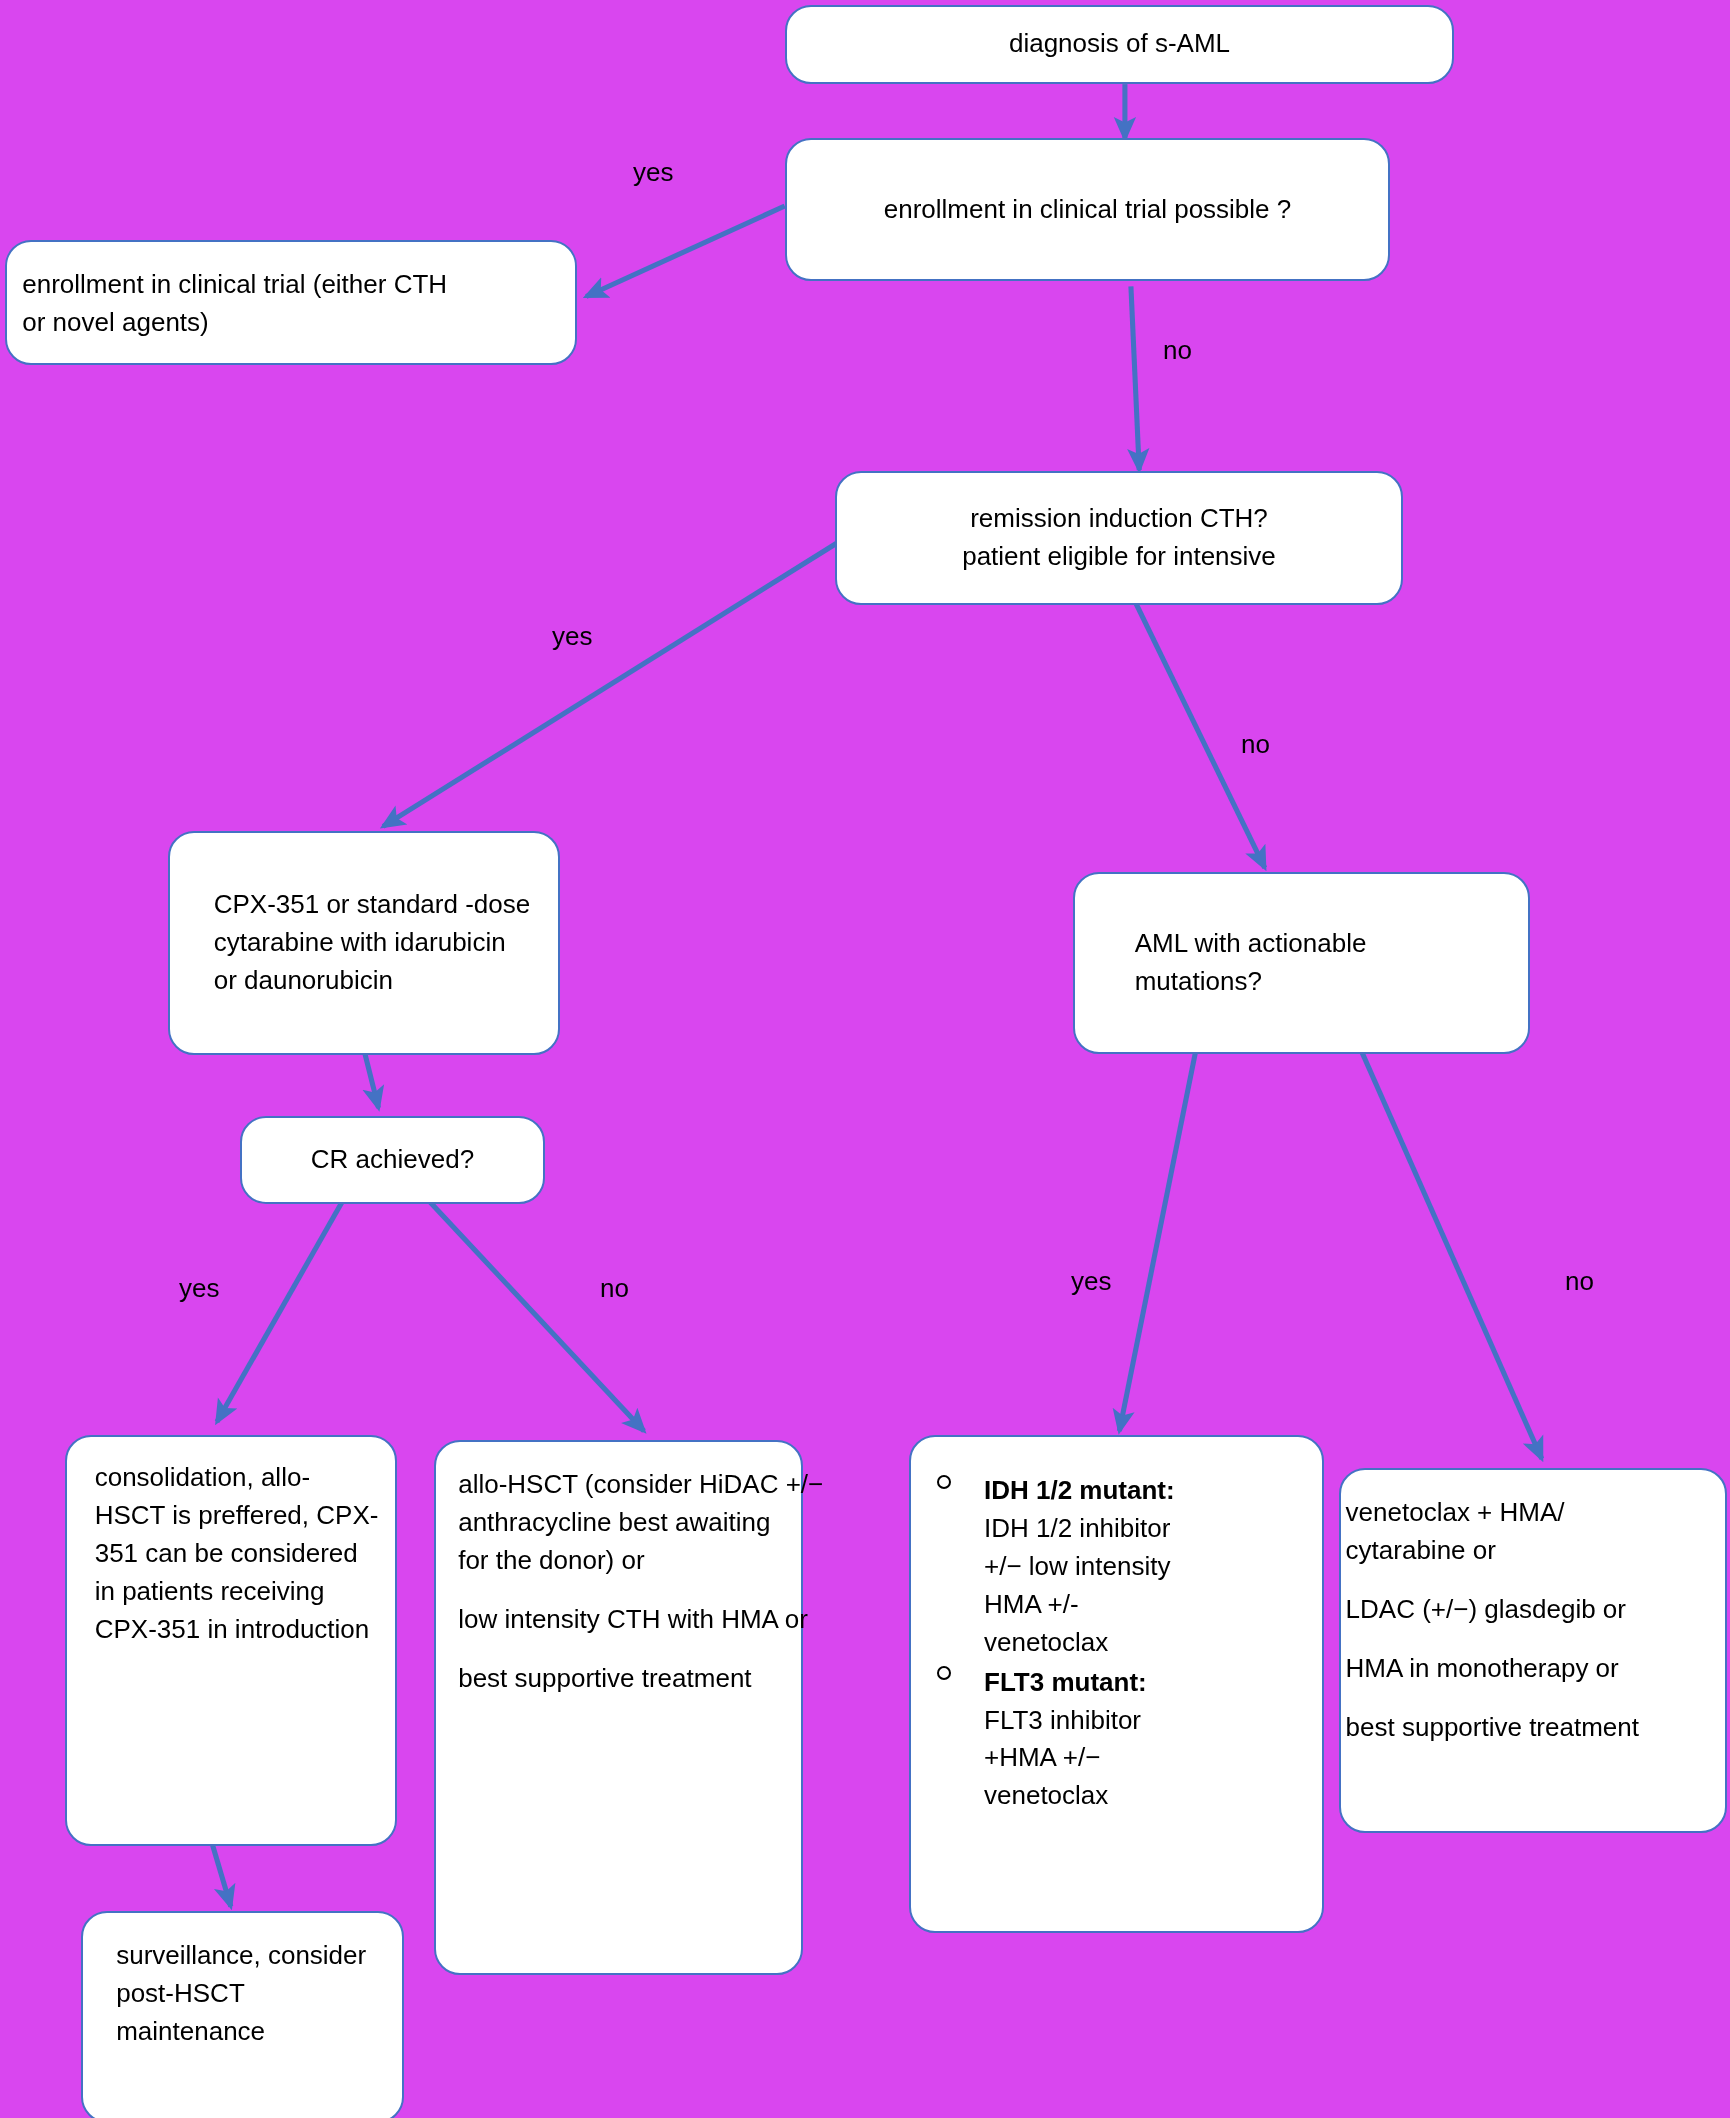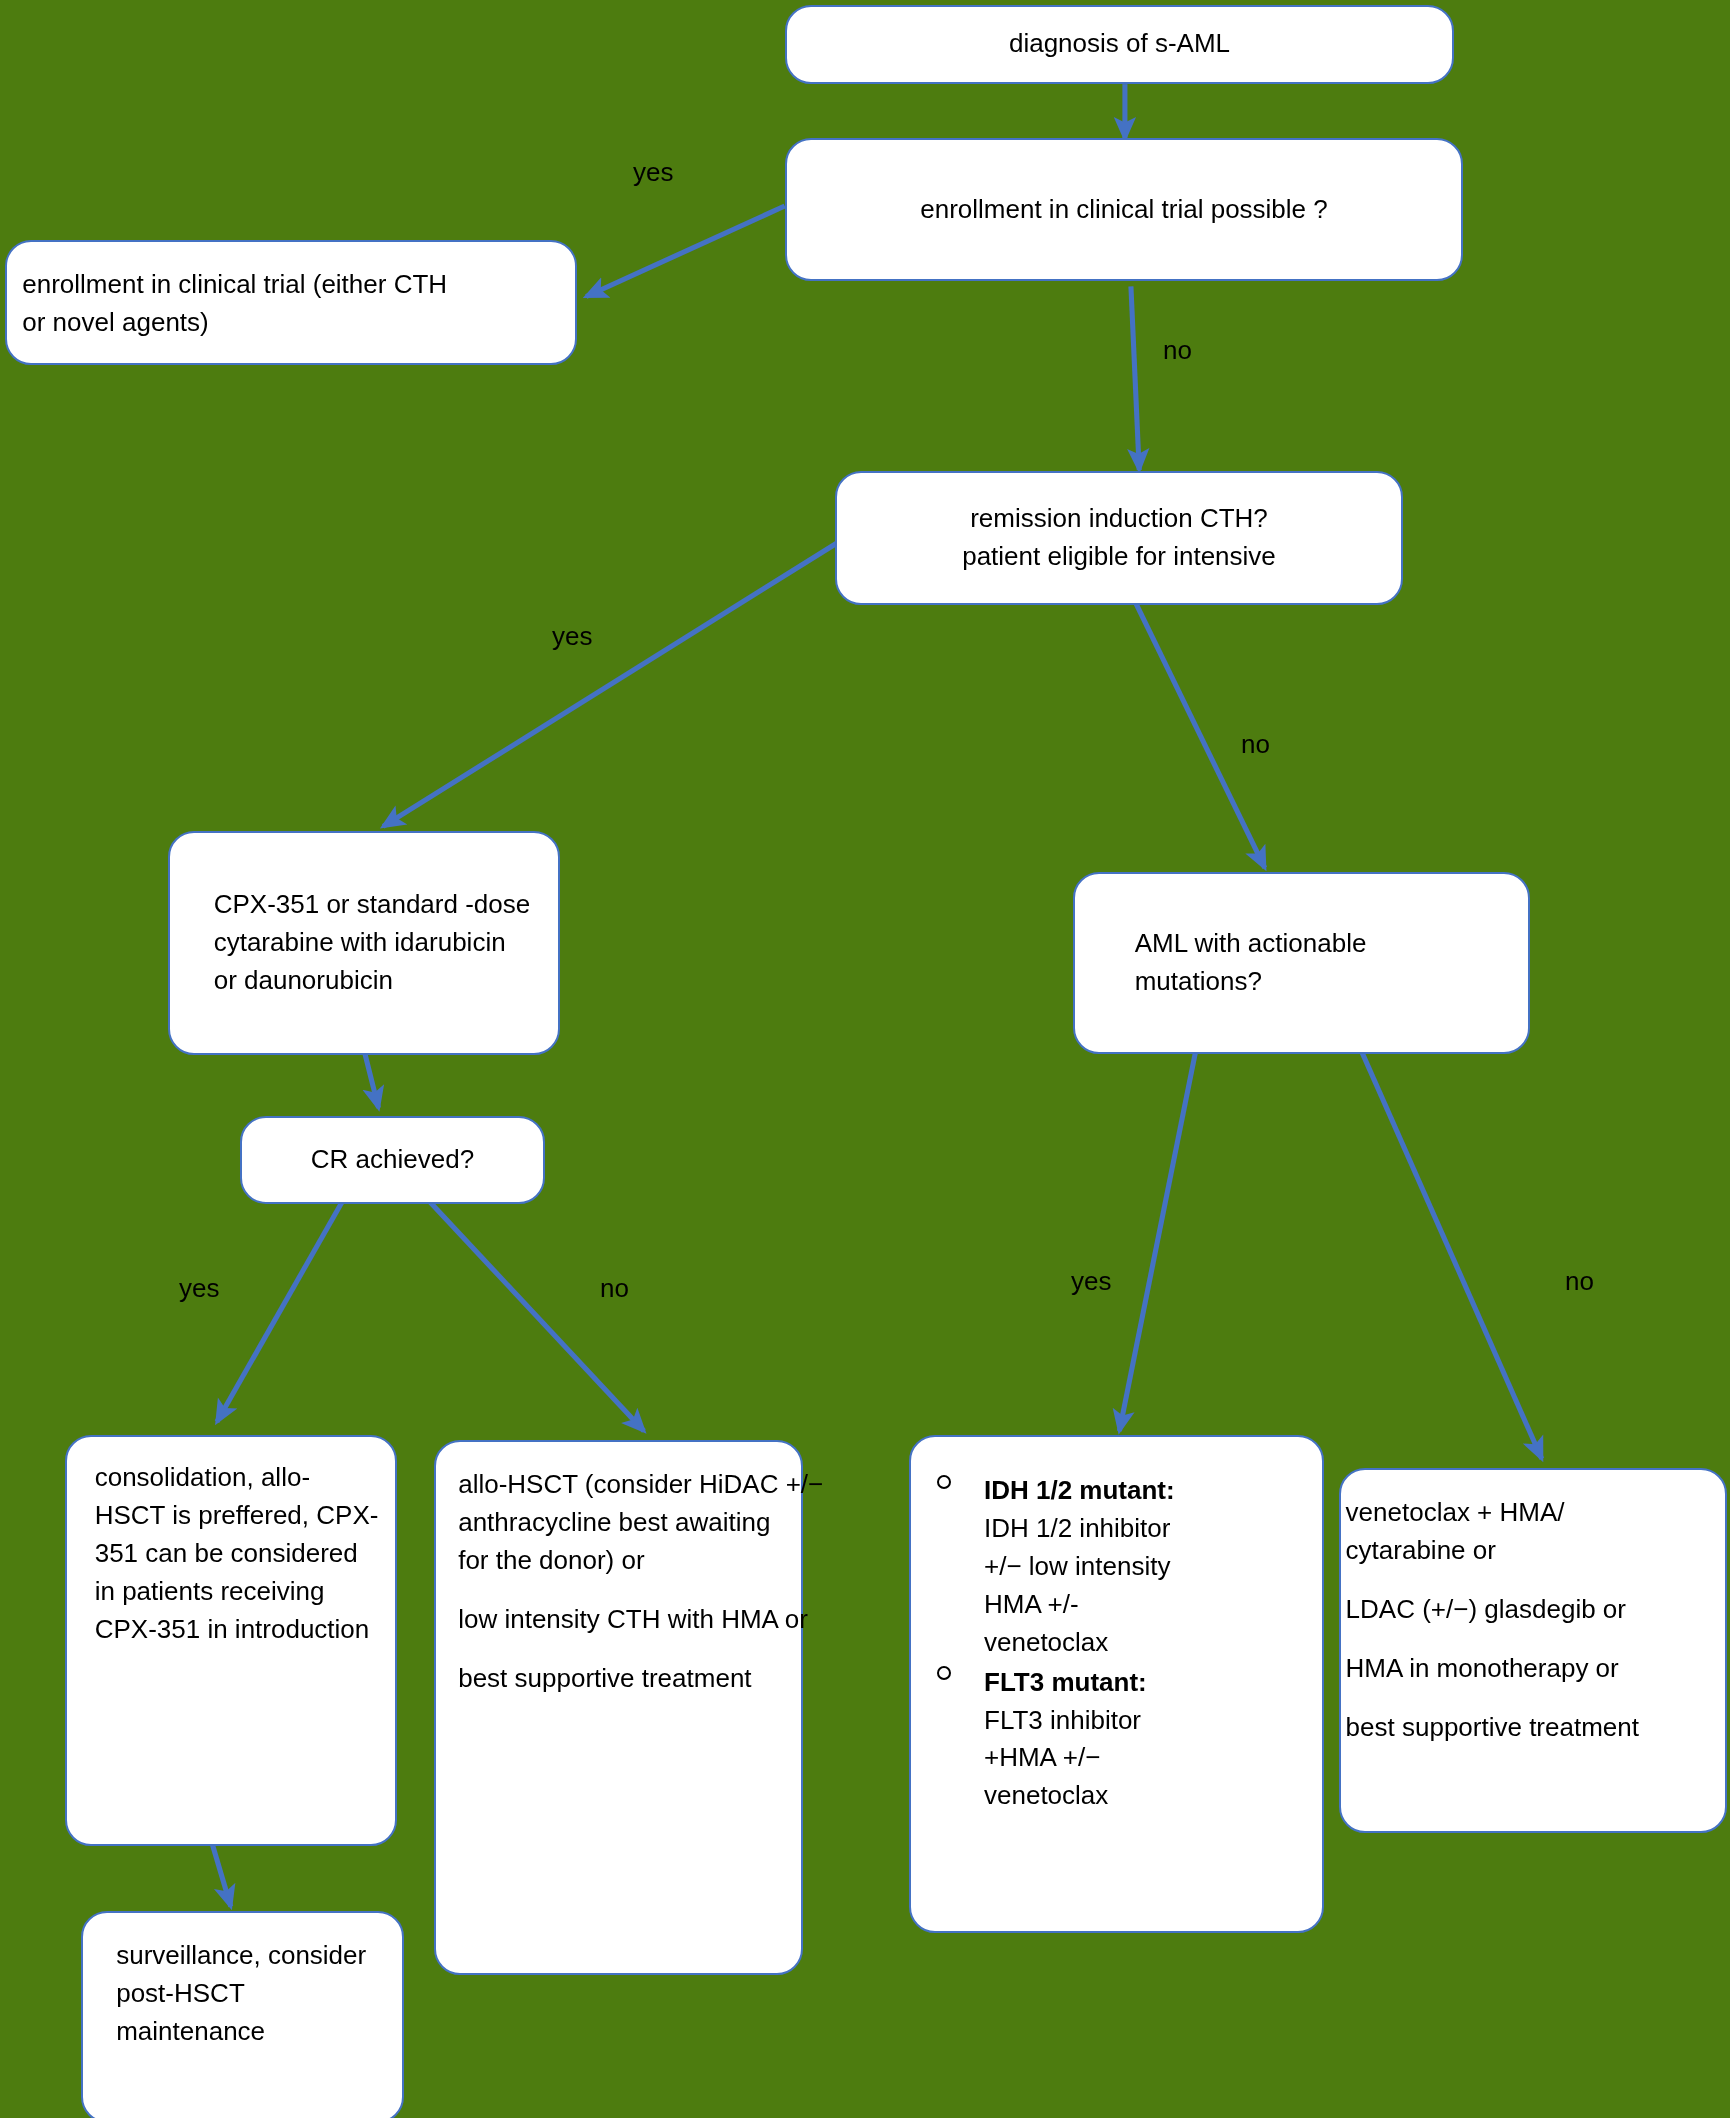--- a/index.html
+++ b/index.html
@@ -4,21 +4,21 @@
 <style>
   html, body {
     margin: 0;
     padding: 0;
     background: #ffffff;
   }
   #canvas {
     position: relative;
     width: 1731px;
     height: 2119px;
-    background: #4d7c0f;
+    background: #d946ef;
     font-family: "Liberation Sans", sans-serif;
     overflow: hidden;
   }
   .node {
     position: absolute;
     box-sizing: border-box;
     border: 2.8px solid #4472C4;
     border-radius: 26px;
     background: #ffffff;
     color: #000000;
@@ -110,21 +110,21 @@
 
     <line x1="2590" y1="2278" x2="2425" y2="3100" stroke="#4472C4" stroke-width="11" marker-end="url(#arrow)"></line>
 
     <line x1="2950" y1="2278" x2="3340" y2="3160" stroke="#4472C4" stroke-width="11" marker-end="url(#arrow)"></line>
   </svg>
 
   <div class="node center-h mid-v" style="left:785px; top:4.6px; width:669px; height:79px;">
     <div class="inner">diagnosis of s-AML</div>
   </div>
 
-  <div class="node center-h mid-v" style="left:785px; top:138px; width:678px; height:143px;justify-content:center;">
+  <div class="node center-h mid-v" style="left:785px; top:138px; width:605px; height:143px;justify-content:center;">
     <div class="inner">enrollment in clinical trial possible ?</div>
   </div>
 
   <div class="node top-v" style="left:4.6px; top:240px; width:572px; height:125px; padding-top:24px;">
     <div class="inner">
       <div>enrollment in clinical trial (either CTH</div>
       <div>or novel agents)</div>
     </div>
   </div>
 

